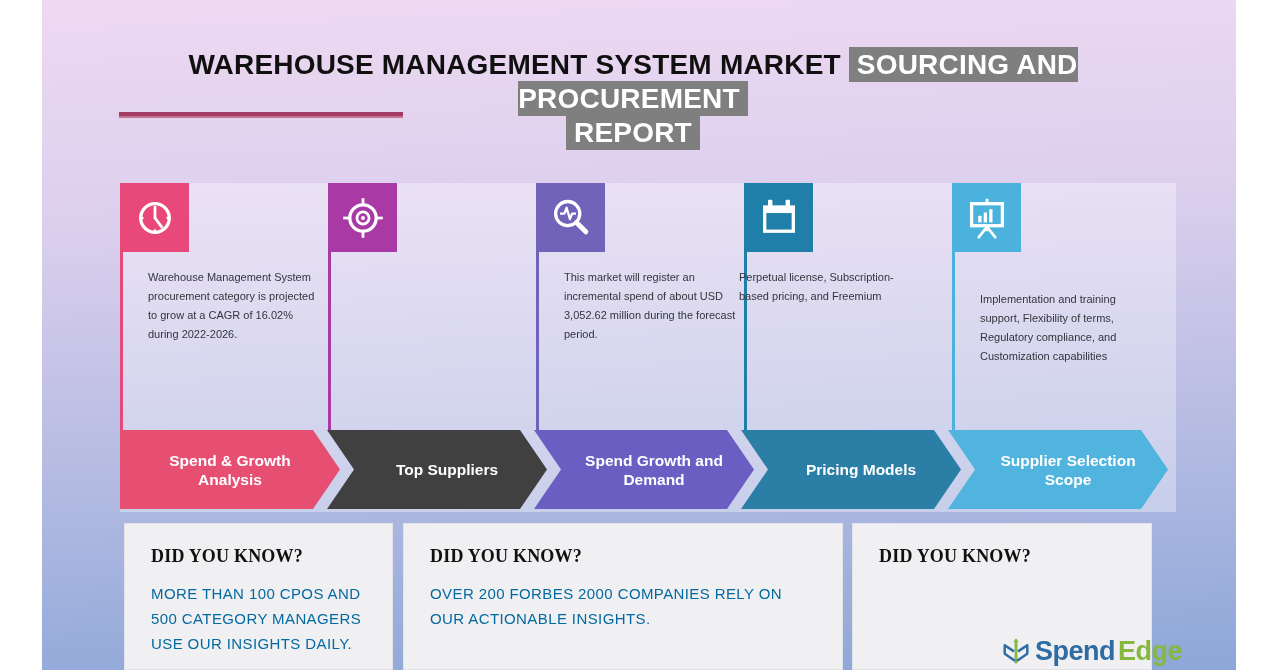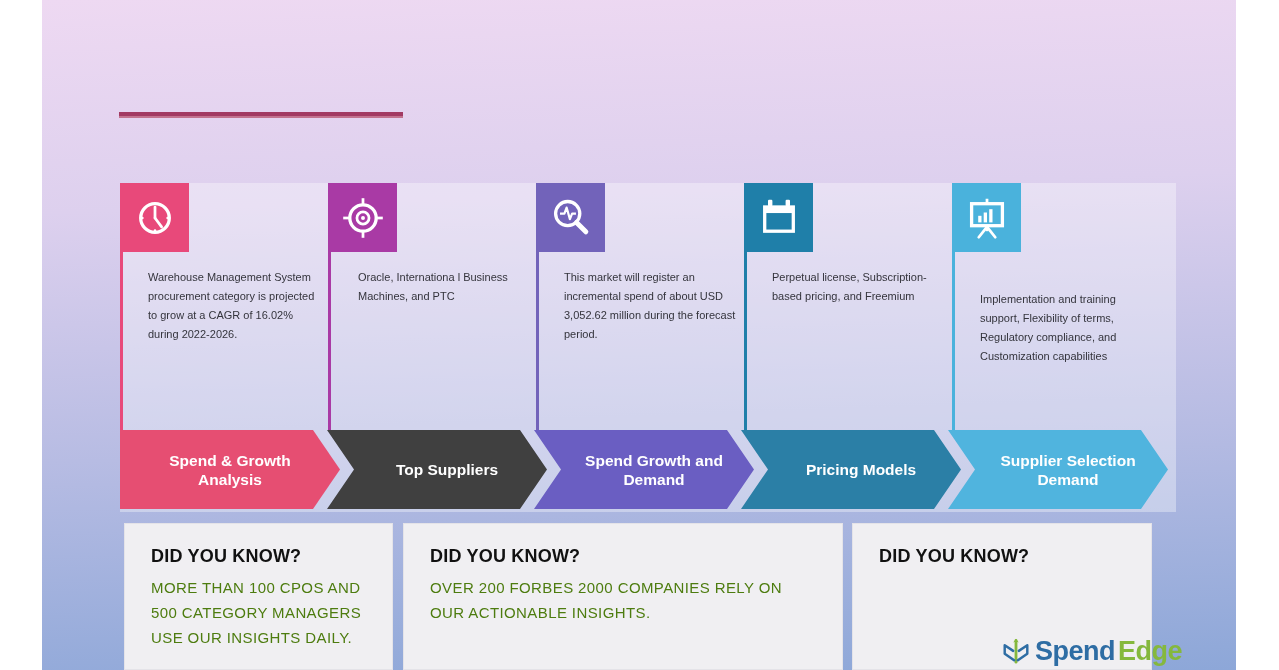--- a/index.html
+++ b/index.html
@@ -31,34 +31,39 @@
          justify-content:center;text-align:center;color:#ffffff;font-weight:bold;
          font-size:15.5px;line-height:19px;
          clip-path:polygon(0 0,193px 0,220px 50%,193px 100%,0 100%);}
   .arrow.notched{clip-path:polygon(0 0,193px 0,220px 50%,193px 100%,0 100%,27px 50%);
                  padding-left:20px;box-sizing:border-box;}
   .arrow .lbl{display:block;width:170px;margin:0 auto;}
 
   
   .dyk{position:absolute;top:523px;height:147px;background:#f0eff2;box-sizing:border-box;
        padding:22px 26px;border:1px solid #e4e3e8;}
-  .dyk h3{margin:0 0 8px 0;font-size:18px;letter-spacing:0.2px;color:#111;}
-  .dyk p{margin:0;font-size:15px;line-height:25px;letter-spacing:0.4px;color:#4d7c0f;}
+  .dyk h3{margin:0 0 14px 0;font-size:18px;letter-spacing:0.2px;color:#111;font-family:Liberation Serif, serif;}
+  .dyk p{margin:0;font-size:15px;line-height:25px;letter-spacing:0.4px;color:#0369a1;}
 
   
   .logo{position:absolute;left:1000px;top:633px;display:flex;align-items:center;gap:3px;}
   .logo-text{font-size:27px;font-weight:bold;letter-spacing:-0.5px;text-align:right;}
 </style>
 </head>
 <body>
 
 <div class="stage">
   <div class="bg"></div>
   <div class="panel"></div>
 
+  <div class="header">
+    <span>WAREHOUSE MANAGEMENT SYSTEM MARKET</span>
+    <span class="hl" style="background: rgb(127, 127, 127);">SOURCING AND PROCUREMENT</span><br>
+    <span class="hl" style="background: rgb(127, 127, 127);">REPORT</span>
+  </div>
   <div class="title-underline" style="background: rgb(162, 58, 99);"></div>
 
   <div class="col-line" style="left: 120px; background: rgb(232, 73, 122);"></div>
   <div class="icon-box" style="left: 120px; background: rgb(232, 73, 122);">
     <span>
       <svg width="44" height="44" viewBox="0 0 40 40" fill="none">
         <circle cx="20" cy="20" r="13" stroke="#fff" stroke-width="3"></circle>
         <path d="M20 20 L20 10" stroke="#fff" stroke-width="2.5" stroke-linecap="round"></path>
         <path d="M20 20 L26 28" stroke="#fff" stroke-width="2.5" stroke-linecap="round"></path>
         <circle cx="8.5" cy="20" r="1.2" fill="#fff"></circle>
@@ -76,21 +81,20 @@
         <circle cx="20" cy="20" r="12" stroke="#fff" stroke-width="3"></circle>
         <circle cx="20" cy="20" r="5.5" stroke="#fff" stroke-width="2.5"></circle>
         <circle cx="20" cy="20" r="1.8" fill="#fff"></circle>
         <path d="M20 2 L20 9" stroke="#fff" stroke-width="2.5"></path>
         <path d="M20 31 L20 38" stroke="#fff" stroke-width="2.5"></path>
         <path d="M2 20 L9 20" stroke="#fff" stroke-width="2.5"></path>
         <path d="M31 20 L38 20" stroke="#fff" stroke-width="2.5"></path>
       </svg>
     </span>
   </div>
-  <div class="col-text" style="left:358px;width:178px;">Oracle, Internationa l Business Machines, and PTC</div>
 
   <div class="col-line" style="left: 536px; background: rgb(114, 99, 186);"></div>
   <div class="icon-box" style="left: 536px; background: rgb(114, 99, 186);">
     <span>
       <svg width="44" height="44" viewBox="0 0 40 40" fill="none">
         <circle cx="17" cy="16" r="11" stroke="#fff" stroke-width="3"></circle>
         <polyline points="10,16 14,16 16,10.5 19,21 21,16 24.5,16" stroke="#fff" stroke-width="2" fill="none" stroke-linejoin="round"></polyline>
         <path d="M25 24 L33.5 32.5" stroke="#fff" stroke-width="4.5" stroke-linecap="round"></path>
       </svg>
     </span>
@@ -101,21 +105,21 @@
   <div class="icon-box" style="left: 744px; background: rgb(31, 127, 169);">
     <span>
       <svg width="44" height="44" viewBox="0 0 40 40" fill="none">
         <rect x="10" y="3.5" width="4" height="6" rx="1" fill="#fff"></rect>
         <rect x="26" y="3.5" width="4" height="6" rx="1" fill="#fff"></rect>
         <rect x="7" y="10" width="26" height="22" stroke="#fff" stroke-width="3"></rect>
         <rect x="7" y="10" width="26" height="5.5" fill="#fff"></rect>
       </svg>
     </span>
   </div>
-  <div class="col-text" style="left:772px;">Perpetual license, Subscription-based pricing, and Freemium</div>
+  <div class="col-text" style="left:739px;">Perpetual license, Subscription-based pricing, and Freemium</div>
 
   <div class="col-line" style="left: 952px; background: rgb(74, 178, 220);"></div>
   <div class="icon-box" style="left: 952px; background: rgb(74, 178, 220);">
     <span>
       <svg width="44" height="44" viewBox="0 0 40 40" fill="none">
         <path d="M20 2.5 L20 7" stroke="#fff" stroke-width="2.5"></path>
         <rect x="6" y="7" width="28" height="20" stroke="#fff" stroke-width="3"></rect>
         <rect x="12" y="18" width="3" height="6" fill="#fff"></rect>
         <rect x="17" y="15" width="3" height="9" fill="#fff"></rect>
         <rect x="22" y="12" width="3" height="12" fill="#fff"></rect>
@@ -134,21 +138,21 @@
     <div class="arrow notched" style="left: 207px; background: #404040;">
       <span class="lbl">Top Suppliers</span>
     </div>
     <div class="arrow notched" style="left: 621px; background: rgb(43, 127, 166);">
       <span class="lbl">Pricing Models</span>
     </div>
     <div class="arrow notched" style="left: 414px; background: rgb(106, 94, 194);">
       <span class="lbl">Spend Growth and Demand</span>
     </div>
     <div class="arrow notched" style="left: 828px; background: rgb(80, 180, 222);">
-      <span class="lbl">Supplier Selection Demand</span>
+      <span class="lbl">Supplier Selection Scope</span>
     </div>
   </div>
 
   <div class="dyk" style="left:124px;width:269px;">
     <h3>DID YOU KNOW?</h3>
     <p>MORE THAN 100 CPOS AND 500 CATEGORY MANAGERS USE OUR INSIGHTS DAILY.</p>
   </div>
   <div class="dyk" style="left:403px;width:440px;">
     <h3>DID YOU KNOW?</h3>
     <p>OVER 200 FORBES 2000 COMPANIES RELY ON OUR ACTIONABLE INSIGHTS.</p>

